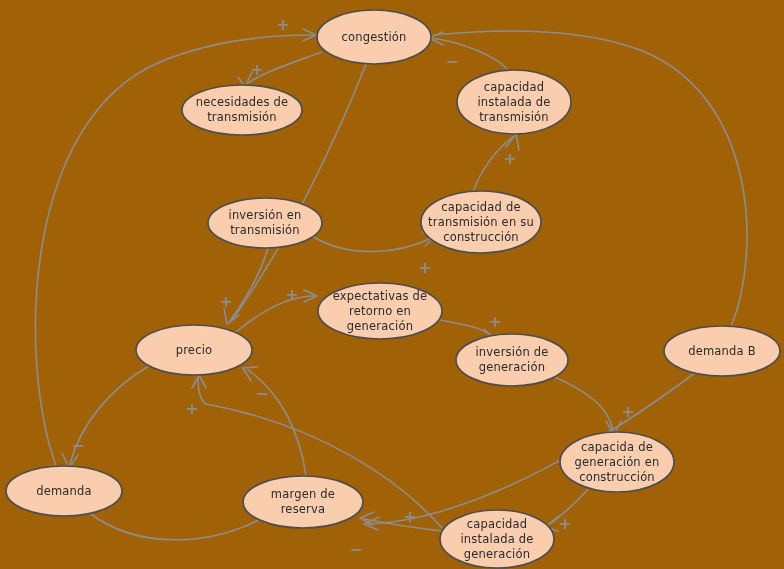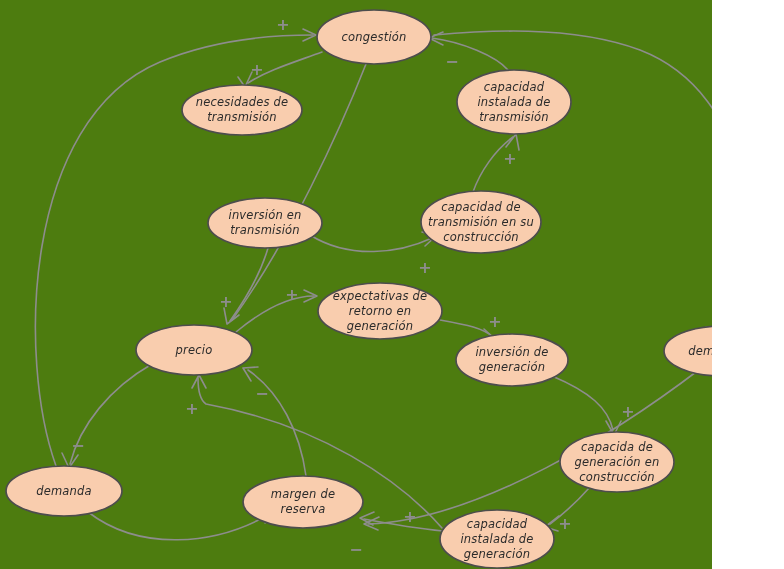--- a/index.html
+++ b/index.html
@@ -5,25 +5,24 @@
   html, body {
     margin: 0;
     padding: 0;
     background: #ffffff;
   }
   body {
     font-family: "DejaVu Sans", sans-serif;
   }
   #canvas-wrap {
     position: relative;
-    width: 712px;
+    width: 784px;
     height: 569px;
-    background: #4d7c0f;
+    background: #a16207;
     overflow: hidden;
-    font-style: italic;
   }
   svg.diagram {
     display: block;
     width: 784px;
     height: 569px;
   }
   .edge-path {
     fill: none;
     stroke: #8d8d8d;
     stroke-width: 1.6;

